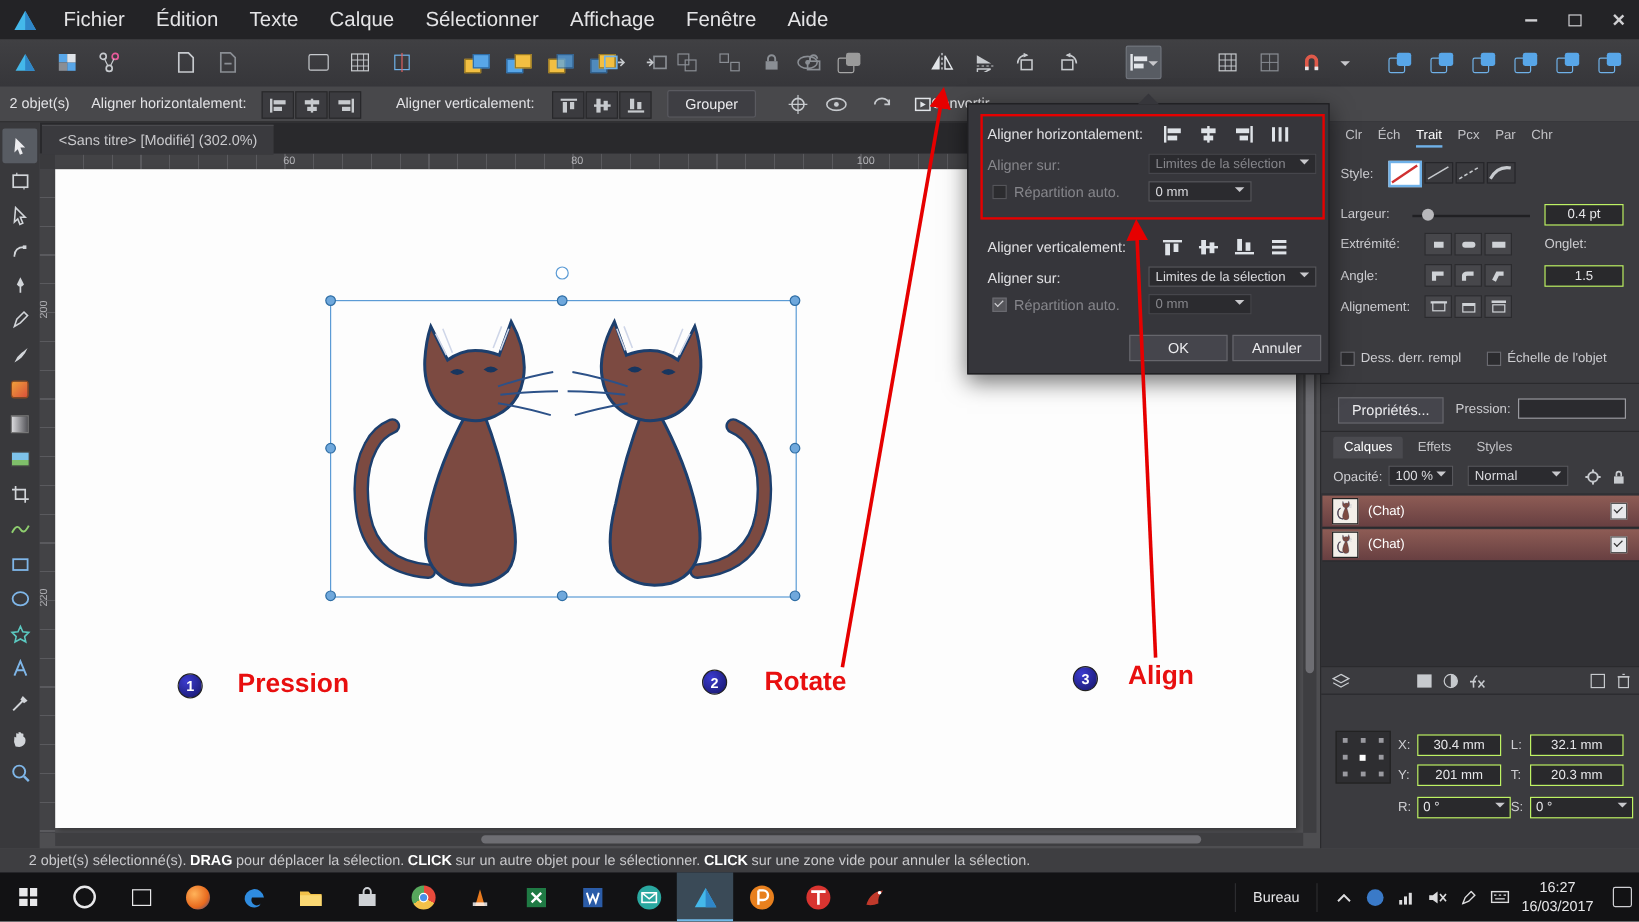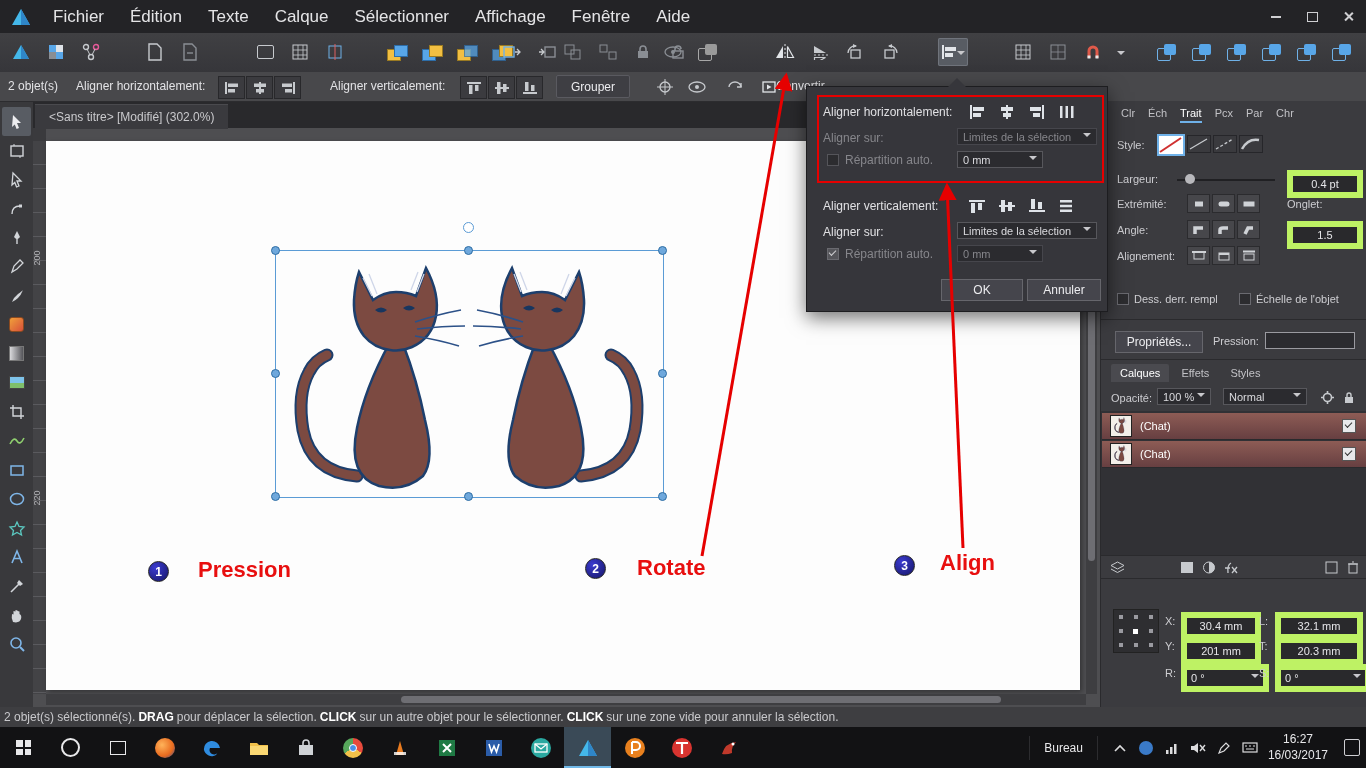--- a/index.html
+++ b/index.html
@@ -56,42 +56,42 @@
   .selbox{position:absolute;border:1px solid #5b9bd5}
   .hd{position:absolute;width:7px;height:7px;border-radius:50%;background:#6fa8dc;border:1px solid #2e6da4;margin:-4px 0 0 -4px}
   .rothandle{position:absolute;width:9px;height:9px;border-radius:50%;border:1.5px solid #5b9bd5;background:#fff;margin:-5px 0 0 -5px}
   .hscroll{position:absolute;left:13px;top:566px;width:1040px;height:11px;background:#3e3e41}
   .hthumb{position:absolute;left:355px;top:2px;width:600px;height:7px;background:#6e6e73;border-radius:4px}
   .vscroll{position:absolute;left:1053px;top:13px;width:11px;height:553px;background:#3e3e41}
   .vthumb{position:absolute;left:2px;top:30px;width:7px;height:390px;background:#6e6e73;border-radius:4px}
   
   .rightpanel{position:absolute;left:1100px;top:101px;width:266px;height:606px;background:#3b3b3f;color:#d6d6d9;font-size:11px;z-index:10;border-left:1px solid #2a2a2d}
   .rp-lab{position:absolute;color:#cdcdd1}
-  .vb{position:absolute;background:#29292c;border:6px solid #bef264;color:#e6e6e9;font-size:11px;display:flex;align-items:center;justify-content:center;height:16px}
+  .vb{position:absolute;background:#29292c;border:1px solid #bef264;color:#e6e6e9;font-size:11px;display:flex;align-items:center;justify-content:center;height:16px}
   .vb.sb{justify-content:space-between;padding:0 4px}
   .mini{position:absolute;width:21px;height:17px;background:#47474b;border:1px solid #2b2b2e;display:flex;align-items:center;justify-content:center}
   .ptab{display:inline-block;padding:3px 9px;color:#c2c2c6}
   .ptab.on{background:#4a4a4f;color:#fff;border-radius:2px 2px 0 0}
   .cb{position:absolute;width:10px;height:10px;background:#2c2c2f;border:1px solid #6a6a70}
   .check{position:absolute;left:1px;top:1px;width:6px;height:3px;border-left:1.6px solid #cfcfd3;border-bottom:1.6px solid #cfcfd3;transform:rotate(-45deg)}
   .dd{position:absolute;height:17px;background:#2b2b2f;border:1px solid #57575c;color:#dadade;font-size:11px;display:flex;align-items:center;justify-content:space-between;padding:0 5px;box-sizing:border-box}
   .layerrow{position:absolute;left:1px;width:264px;height:26px;background:linear-gradient(#8e5c55,#673f41);display:flex;align-items:center;border-bottom:1px solid #2a2a2d}
   .lthumb{width:20px;height:20px;background:#f3efe9;border:1px solid #222;margin:0 8px 0 8px;overflow:hidden}
   
   .popup{position:absolute;left:806px;top:86px;width:300px;height:224px;background:#36363b;border:1px solid #1d1d20;box-shadow:0 6px 18px rgba(0,0,0,.55);z-index:40;color:#e0e0e3;font-size:12px}
   .notch{position:absolute;left:141px;top:-9px;width:0;height:0;border:9px solid transparent;border-bottom-color:#36363b;border-top-width:0}
   .dis{color:#86868b}
   .pb{position:absolute;height:20px;background:#45454c;border:1px solid #66666c;color:#ececef;font-size:12px;display:flex;align-items:center;justify-content:center}
   .redbox{position:absolute;left:10px;top:8px;width:283px;height:84px;border:2px solid #e60000;pointer-events:none;z-index:5}
   .picon{width:24px;height:18px;display:flex;align-items:center;justify-content:center}
   
   .numcirc{position:absolute;width:19px;height:19px;border-radius:50%;background:radial-gradient(circle at 35% 30%,#3b3bd0,#151565);border:1px solid #222;color:#fff;font-size:12px;font-weight:bold;display:flex;align-items:center;justify-content:center;z-index:60}
   .annlabel{position:absolute;color:#e80f0f;font-size:22px;font-weight:bold;z-index:60;font-family:"Liberation Sans",sans-serif}
   
-  .statusbar{position:absolute;left:0;top:707px;width:1366px;height:20px;background:#3e3e41;color:#c9c9cc;font-size:12px;display:flex;align-items:center;padding-left:4px;box-sizing:border-box;z-index:10}
+  .statusbar{position:absolute;left:0;top:707px;width:1366px;height:20px;background:#3e3e41;color:#c9c9cc;font-size:12px;display:flex;align-items:center;padding-left:24px;box-sizing:border-box;z-index:10}
   .statusbar b{color:#fff;margin:0 3px}
   
   .taskbar{position:absolute;left:0;top:727px;width:1366px;height:41px;background:#121214;z-index:20;display:flex;align-items:stretch}
   .tk{width:47px;display:flex;align-items:center;justify-content:center}
   .tk.active{background:#3a4a57;box-shadow:inset 0 -2px 0 #71b9e8}
   .winlogo{width:15px;height:15px;display:grid;grid-template-columns:1fr 1fr;grid-template-rows:1fr 1fr;gap:2px}
   .winlogo div{background:#e8e8ea}
   .ring{width:15px;height:15px;border:2px solid #e8e8ea;border-radius:50%}
   .tv{width:14px;height:12px;border:1.6px solid #e8e8ea}
   .circ{border-radius:50%}
@@ -541,20 +541,25 @@
   <div class="tool">
       <svg width="18" height="18">
         <circle cx="8" cy="8" r="5" fill="none" stroke="#7fb6e8" stroke-width="1.6"></circle>
         <line x1="12" y1="12" x2="16" y2="16" stroke="#7fb6e8" stroke-width="2"></line>
       </svg>
     </div>
 </div>
 
 <div class="canvas">
   <div class="rcorner"></div>
+  <div class="hruler">
+    <span style="position:absolute;left:190px;top:1px">60</span>
+    <span style="position:absolute;left:430px;top:1px">80</span>
+    <span style="position:absolute;left:668px;top:1px">100</span>
+  </div>
   <div class="vruler">
     <span style="position:absolute;left:-4px;top:112px;transform:rotate(-90deg)">200</span>
     <span style="position:absolute;left:-4px;top:352px;transform:rotate(-90deg)">220</span>
   </div>
   <div class="page">
     <svg style="position:absolute;left:231px;top:111px" width="384" height="246" viewBox="0 0 384 246">
       <use href="#cat-sym" x="0" y="-4" width="190" height="250"></use>
       <g transform="translate(384,0) scale(-1,1)">
           <use href="#cat-sym" x="0" y="-4" width="190" height="250"></use>
         </g>

